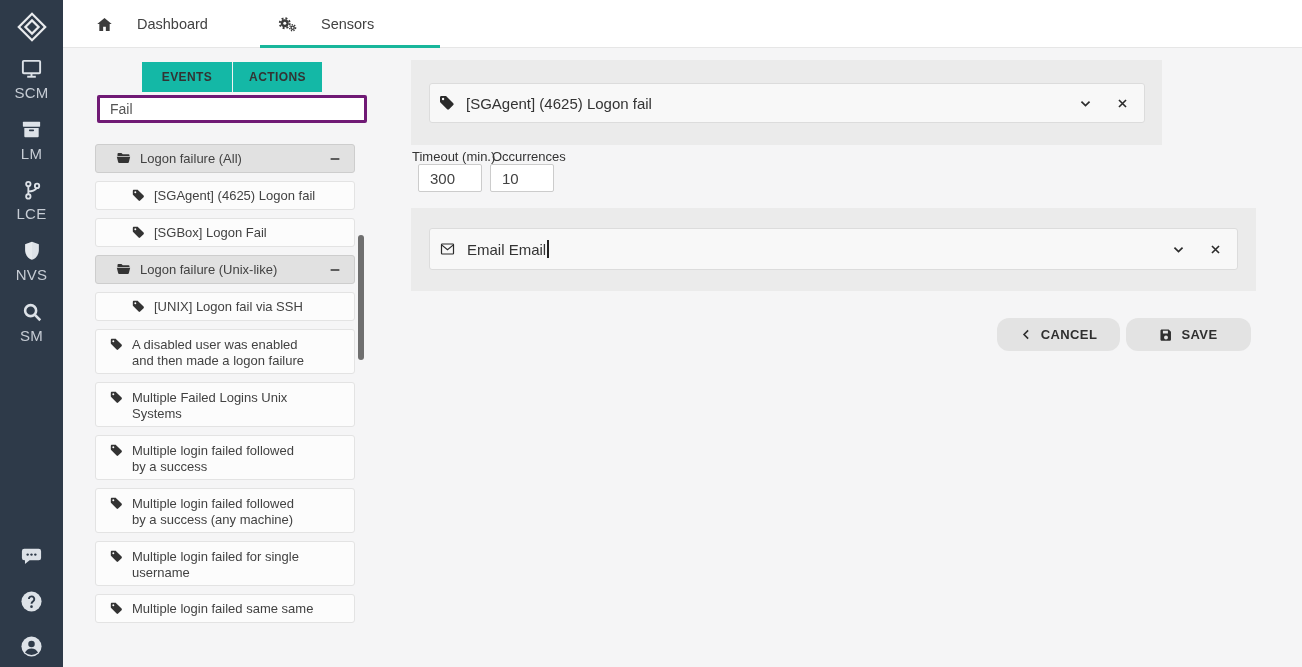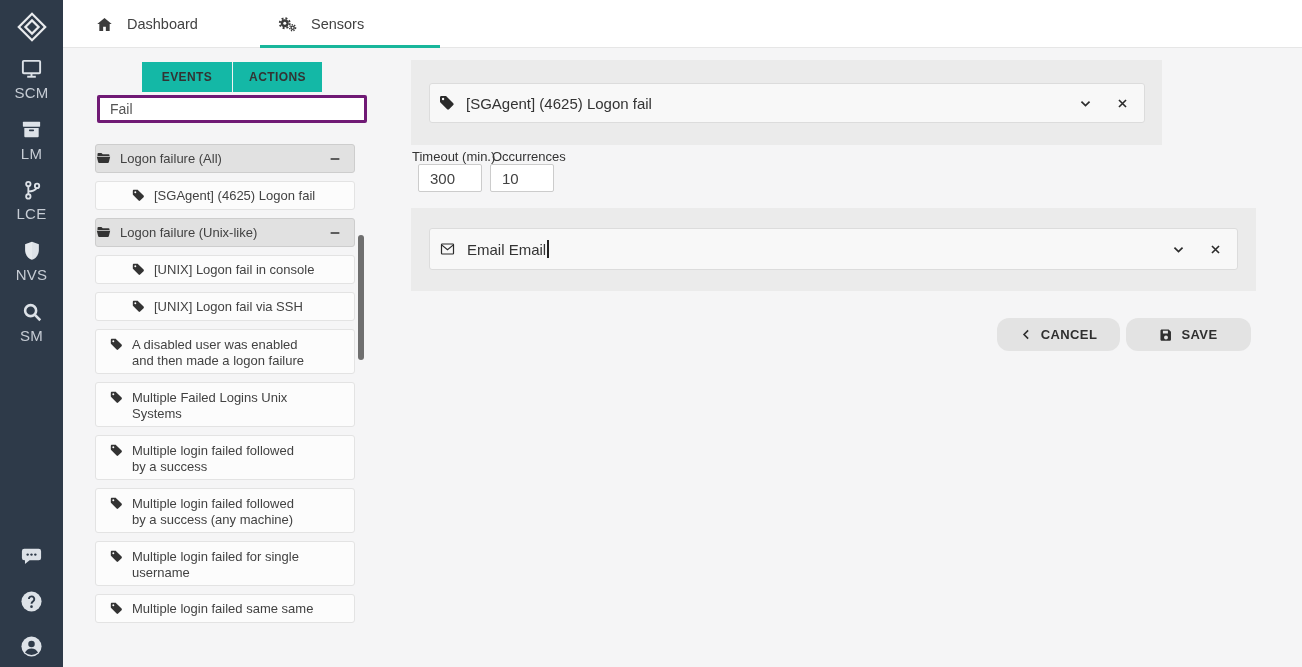--- a/index.html
+++ b/index.html
@@ -15,33 +15,33 @@
   .sidebar{position:absolute; left:0; top:0; width:63px; height:667px; background:var(--sidebar-bg); z-index:5;}
   .logo{position:absolute; top:8px; left:0; width:63px; height:38px; display:flex; align-items:center; justify-content:center;}
   .modules{position:absolute; top:57px; left:0; width:63px; display:flex; flex-direction:column; align-items:center;}
   .module{width:63px; height:48px; margin-bottom:13px; display:flex; flex-direction:column; align-items:center; justify-content:flex-start; gap:4px; color:var(--icon-light); cursor:pointer;}
   .module-label{font-size:15px; color:#c6ccd4; letter-spacing:.3px;}
   .side-footer{position:absolute; bottom:9px; left:0; width:63px; display:flex; flex-direction:column; align-items:center; gap:22px; color:var(--icon-light);}
   .side-footer .icon{cursor:pointer;}
 
   
   .topbar{position:absolute; left:63px; top:0; width:1239px; height:48px; background:#fff; border-bottom:1px solid #e6e6e6;}
-  .nav-tab{position:absolute; top:0; height:48px; display:flex; align-items:center; gap:14px; font-size:14.5px; color:#424242; cursor:pointer;}
+  .nav-tab{position:absolute; top:0; height:48px; display:flex; align-items:center; gap:24px; font-size:14.5px; color:#424242; cursor:pointer;}
   .nav-tab-dashboard{left:33px;}
   .nav-tab-sensors{left:214px;}
   .active-underline{position:absolute; left:197px; top:45px; width:180px; height:3px; background:var(--accent);}
 
   
   .panel-tabs{position:absolute; left:142px; top:62px; display:flex;}
   .panel-tab{width:90px; height:30px; background:#14b8a6; display:flex; align-items:center; justify-content:center; font-size:12px; font-weight:bold; color:#333; letter-spacing:.4px; cursor:pointer;}
   .panel-tab + .panel-tab{border-left:1px solid #f2f2f2;}
   .search-input{position:absolute; left:97px; top:95px; width:270px; height:28px; border:3px solid #701a75; border-radius:2px; background:#fff; padding:0 10px; font-size:14px; color:#555; font-family:"Liberation Sans",sans-serif; outline:none;}
   .event-list{position:absolute; left:95px; top:144px; width:260px;}
   .event-item{position:relative; width:260px; min-height:29px; background:#fcfcfc; border:1px solid #e3e3e3; border-radius:3px; margin-bottom:8px; display:flex; align-items:center; gap:9px; padding:0 10px 0 14px; font-size:13px; color:#424242; cursor:pointer;}
-  .event-item.folder{background:#e1e1e1; border-color:#cdcdcd; padding-left:0;}
+  .event-item.folder{background:#e1e1e1; border-color:#cdcdcd; padding-left:20px;}
   .event-item.indent{padding-left:36px;}
   .event-item.two-line{min-height:45px; align-items:flex-start; padding-top:7px; }
   .event-item.two-line .icon{margin-top:1px;}
   .item-label{white-space:pre-line; line-height:16px; flex:1;}
   .collapse{margin-left:auto; color:#333; padding-right:2px;}
   .list-scrollbar{position:absolute; left:358px; top:235px; width:6px; height:125px; background:#6f6f6f; border-radius:3px; cursor:grab;}
 
   
   .card{position:absolute; background:var(--card-bg);}
   .card-sensor{left:411px; top:60px; width:751px; height:85px;}
@@ -213,44 +213,44 @@
     <div class="event-item tag indent">
 
     <span class="icon tag-ic">
       <svg width="13" height="13" viewBox="0 0 24 24">
         <path fill="#333" fill-rule="evenodd" d="M11.3 2.1 21.4 12.2a2 2 0 0 1 0 2.8l-6.4 6.4a2 2 0 0 1-2.8 0L2.1 11.3A2 2 0 0 1 1.5 9.9V3.4c0-1 .9-1.9 1.9-1.9h6.5c.5 0 1 .2 1.4.6zM6.1 4.3a1.8 1.8 0 1 0 0 3.6 1.8 1.8 0 0 0 0-3.6z"></path>
       </svg>
     </span>
     <span class="item-label">[SGAgent] (4625) Logon fail</span>
 
   </div>
+    <div class="event-item tag indent">
+
+    <span class="icon tag-ic">
+      <svg width="13" height="13" viewBox="0 0 24 24">
+        <path fill="#333" fill-rule="evenodd" d="M11.3 2.1 21.4 12.2a2 2 0 0 1 0 2.8l-6.4 6.4a2 2 0 0 1-2.8 0L2.1 11.3A2 2 0 0 1 1.5 9.9V3.4c0-1 .9-1.9 1.9-1.9h6.5c.5 0 1 .2 1.4.6zM6.1 4.3a1.8 1.8 0 1 0 0 3.6 1.8 1.8 0 0 0 0-3.6z"></path>
+      </svg>
+    </span>
+    <span class="item-label">[SGBox] Logon Fail</span>
+
+  </div>
     <div class="event-item folder">
     <span class="icon folder-ic">
       <svg width="15" height="13" viewBox="0 0 24 21" fill="#333">
         <path d="M2.3 3.2c0-.8.6-1.4 1.4-1.4h5l2 2h9.6c.8 0 1.4.6 1.4 1.4v1.2H2.3z"></path>
         <path d="M1.2 7.8h21.6l-2.2 8.6c-.2.7-.8 1.2-1.5 1.2H4.9c-.7 0-1.3-.5-1.5-1.2z"></path>
       </svg>
     </span>
 
     <span class="item-label">Logon failure (Unix-like)</span>
     <span class="collapse">
       <svg width="14" height="14" viewBox="0 0 24 24" stroke="#333" stroke-width="2.6">
           <path d="M4.5 12h15"></path>
         </svg>
     </span>
-  </div>
-    <div class="event-item tag indent">
-
-    <span class="icon tag-ic">
-      <svg width="13" height="13" viewBox="0 0 24 24">
-        <path fill="#333" fill-rule="evenodd" d="M11.3 2.1 21.4 12.2a2 2 0 0 1 0 2.8l-6.4 6.4a2 2 0 0 1-2.8 0L2.1 11.3A2 2 0 0 1 1.5 9.9V3.4c0-1 .9-1.9 1.9-1.9h6.5c.5 0 1 .2 1.4.6zM6.1 4.3a1.8 1.8 0 1 0 0 3.6 1.8 1.8 0 0 0 0-3.6z"></path>
-      </svg>
-    </span>
-    <span class="item-label">[UNIX] Logon fail in console</span>
-
   </div>
     <div class="event-item tag indent">
 
     <span class="icon tag-ic">
       <svg width="13" height="13" viewBox="0 0 24 24">
         <path fill="#333" fill-rule="evenodd" d="M11.3 2.1 21.4 12.2a2 2 0 0 1 0 2.8l-6.4 6.4a2 2 0 0 1-2.8 0L2.1 11.3A2 2 0 0 1 1.5 9.9V3.4c0-1 .9-1.9 1.9-1.9h6.5c.5 0 1 .2 1.4.6zM6.1 4.3a1.8 1.8 0 1 0 0 3.6 1.8 1.8 0 0 0 0-3.6z"></path>
       </svg>
     </span>
     <span class="item-label">[UNIX] Logon fail via SSH</span>
 

